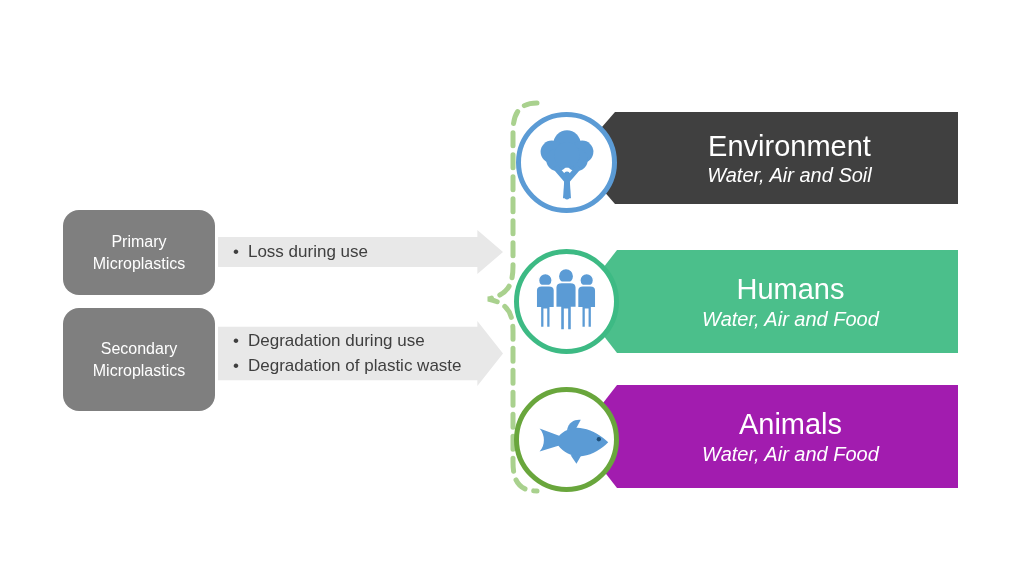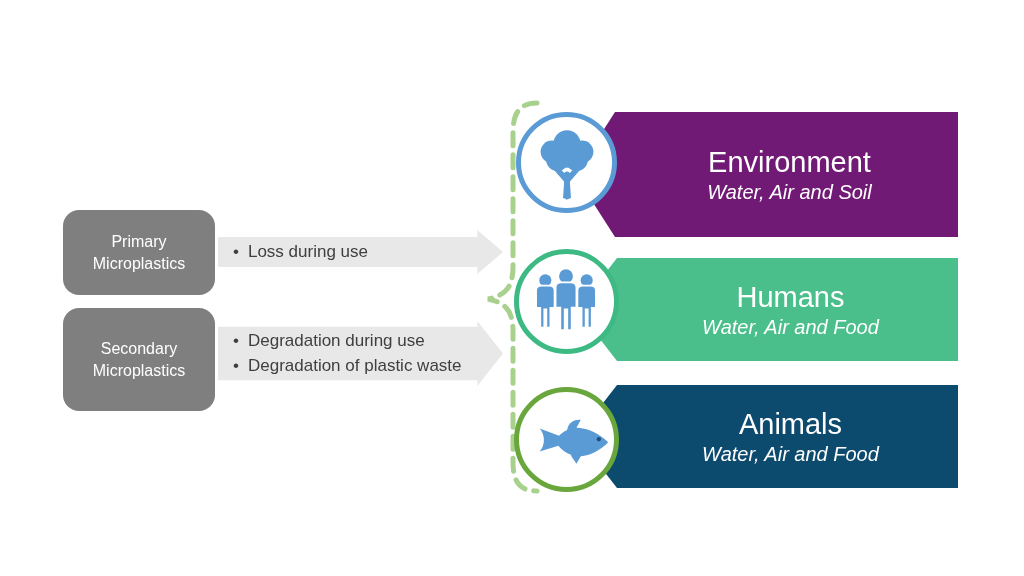--- a/index.html
+++ b/index.html
@@ -31,25 +31,25 @@
   .arrow .item::before { content:"•"; margin-right:9px; }
 
   
   .brace-svg { position:absolute; left:0; top:0; width:1024px; height:576px; z-index:1; pointer-events:none; }
 
   
   .banner {
     position:absolute; left:577px; width:381px; color:#ffffff;
     display:flex; align-items:center; z-index:2;
   }
-  .banner-env { top:112px; height:125px; left:575px; width:383px; background:#701a75;
+  .banner-env { top:112px; height:92px; left:575px; width:383px; background:#404040;
     clip-path:polygon(40px 0, 100% 0, 100% 100%, 40px 100%, 0 50%); }
   .banner-hum { top:250px; height:103px; background:#4bbf8b;
-    clip-path:polygon(40px 0, 100% 0, 100% 100%, 40px 100%, 0 50%);margin-top:8px; }
-  .banner-ani { top:385px; height:103px; background:#0c4a6e;
+    clip-path:polygon(40px 0, 100% 0, 100% 100%, 40px 100%, 0 50%); }
+  .banner-ani { top:385px; height:103px; background:#a21caf;
     clip-path:polygon(40px 0, 100% 0, 100% 100%, 40px 100%, 0 50%);align-items:center; }
   .banner-text { flex:1; text-align:center; padding-left:52px; padding-right:6px; }
   .banner-title { font-size:29px; line-height:1.2; }
   .banner-subtitle { font-size:20px; font-style:italic; line-height:1.2; }
 
   
   .circle {
     position:absolute; background:#ffffff; border-radius:50%;
     box-sizing:border-box; z-index:3;
   }

